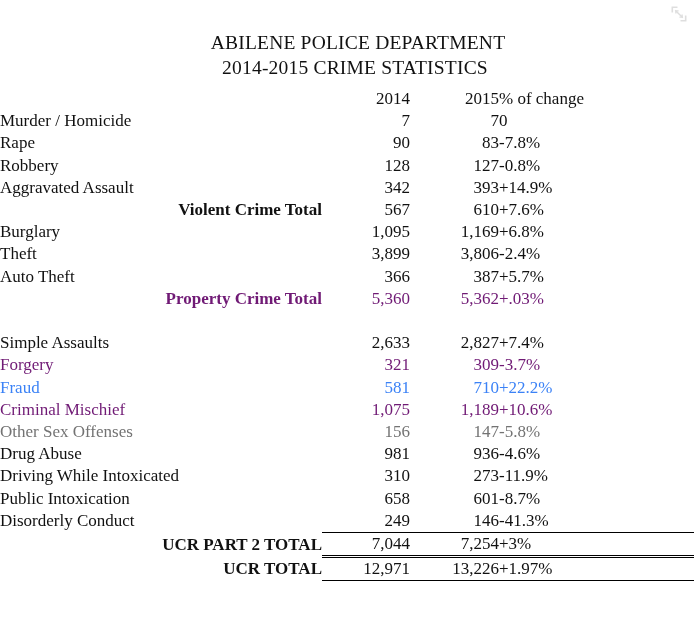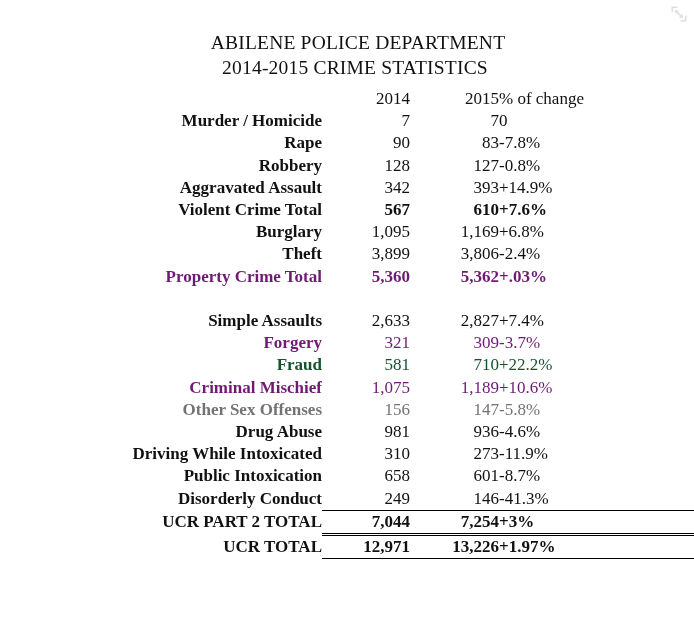--- a/index.html
+++ b/index.html
@@ -56,50 +56,50 @@
   }
   #stats-table td {
     padding: 0;
     height: 22.2px;
     line-height: 22.2px;
     vertical-align: middle;
     white-space: nowrap;
   }
 
   
-  .c-label { width: 322px; padding-left: 33px; box-sizing: border-box; text-align: right; font-weight: bold; }
+  .c-label { width: 322px; padding-left: 33px; box-sizing: border-box; text-align: left; }
   .c-2014  { width: 88px;  padding-right: 8px; box-sizing: border-box; text-align: right; }
   .c-2015  { width: 89px;  padding-right: 18px; box-sizing: border-box; text-align: right; }
   .c-pct   { width: 195px; padding-left: 14px; box-sizing: border-box; text-align: left; }
 
   
   tr.hdr td { height: 25px; line-height: 25px; }
   tr.hdr .c-pct { padding-left: 10px; }
 
   
   tr.total .c-label { text-align: right; padding-left: 0; padding-right: 8px; font-weight: bold; }
   tr.total .c-2014,
   tr.total .c-2015,
-  tr.total .c-pct { font-weight: bold; }
+  tr.total .c-pct { font-weight: normal; }
 
   
   tr.rule-top .c-2014,
   tr.rule-top .c-2015,
   tr.rule-top .c-pct { border-top: 1.3px solid #000; }
 
   tr.rule-dbl-top .c-2014,
   tr.rule-dbl-top .c-2015,
   tr.rule-dbl-top .c-pct { border-top: 3px double #000; }
 
   tr.rule-bot .c-2014,
   tr.rule-bot .c-2015,
   tr.rule-bot .c-pct { border-bottom: 1.3px solid #000; }
 
   
-  tr.fade-light td { color: #14532d; }
+  tr.fade-light td { color: #3b82f6; }
   tr.fade-mid   td { color: #737373; }
   tr.fade-soft  td { color: #701a75; }
 
   
   tr.gap td { height: 17px; line-height: 17px; }
 </style>
 </head>
 <body>
 
 <div id="expand-icon">
@@ -162,20 +162,26 @@
         <td class="c-2014">1,095</td>
         <td class="c-2015">1,169</td>
         <td class="c-pct">+6.8%</td>
       </tr>
       <tr>
         <td class="c-label">Theft</td>
         <td class="c-2014">3,899</td>
         <td class="c-2015">3,806</td>
         <td class="c-pct">-2.4%</td>
       </tr>
+      <tr>
+        <td class="c-label">Auto Theft</td>
+        <td class="c-2014">366</td>
+        <td class="c-2015">387</td>
+        <td class="c-pct">+5.7%</td>
+      </tr>
       <tr class="total fade-soft">
         <td class="c-label">Property Crime Total</td>
         <td class="c-2014">5,360</td>
         <td class="c-2015">5,362</td>
         <td class="c-pct">+.03%</td>
       </tr>
       <tr class="gap">
         <td>&nbsp;</td>
         <td>&nbsp;</td>
         <td>&nbsp;</td>

